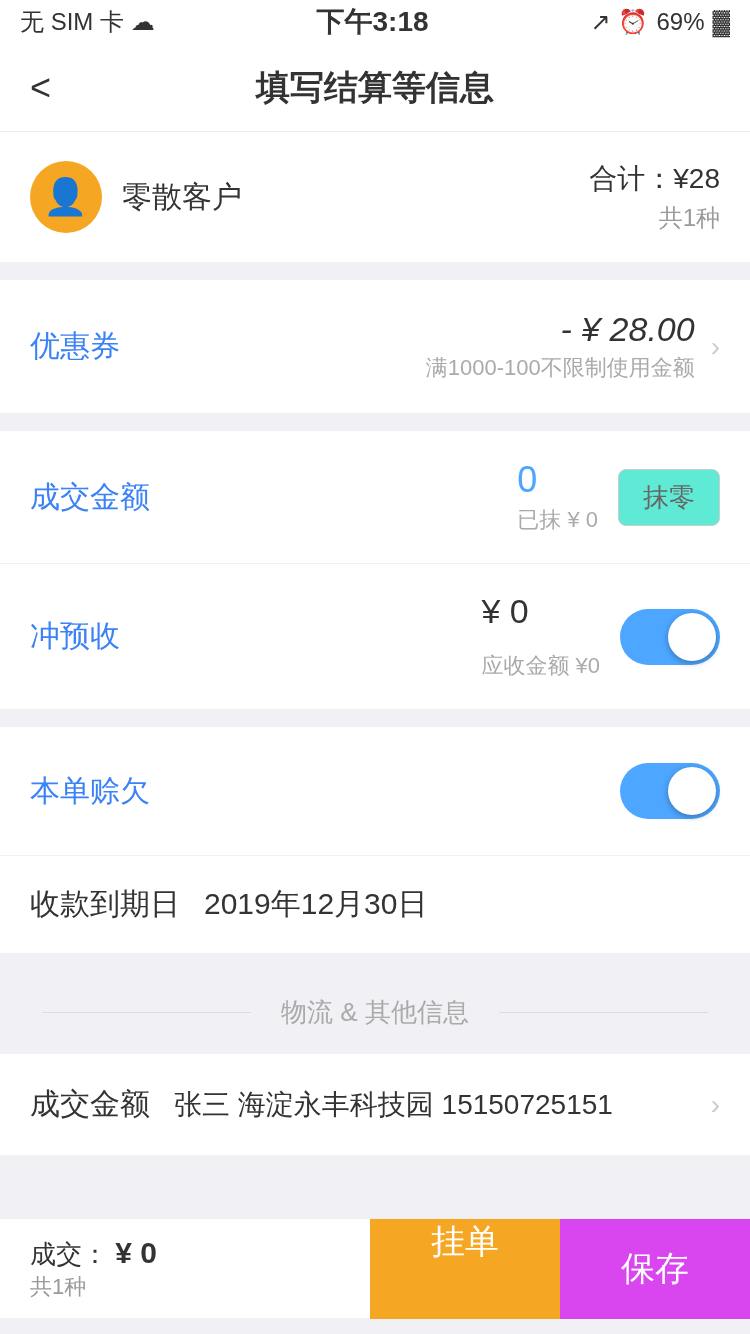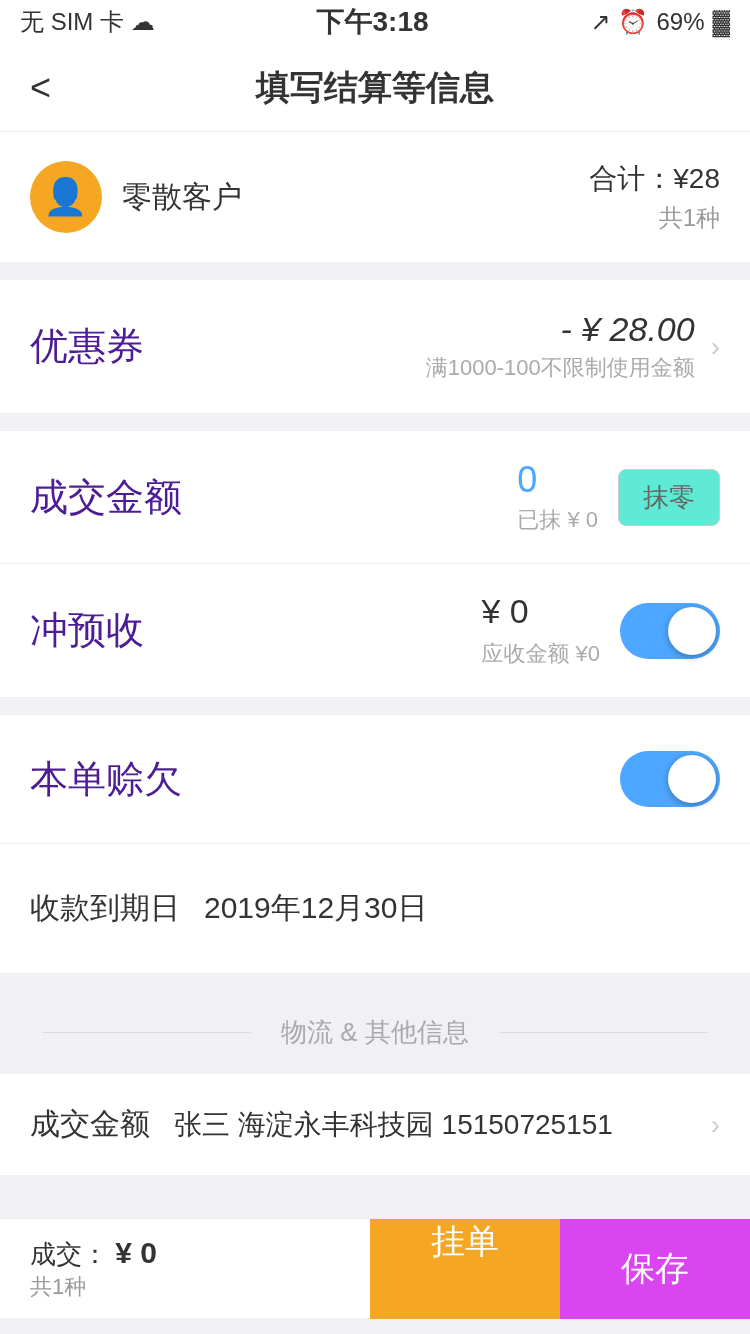--- a/index.html
+++ b/index.html
@@ -108,22 +108,22 @@
     .row-item {
       background: #fff;
       padding: 30px 30px;
       display: flex;
       align-items: center;
       justify-content: space-between;
       border-top: 1px solid #f0f0f0;
     }
     .row-item:first-child { border-top: none; }
     .row-label {
-      font-size: 38px;
-      color: #4c1d95;
+      font-size: 30px;
+      color: #3b82f6;
     }
     .row-right {
       display: flex;
       align-items: center;
       gap: 16px;
       text-align: right;
     }
     .row-value-discount {
       text-align: right;
     }
@@ -183,21 +183,21 @@
     }
 
     
     .prepay-value {
       font-size: 34px;
       color: #333;
     }
     .prepay-sub {
       font-size: 22px;
       color: #aaa;
-      margin-top: 8px;
+      margin-top: 20px;
       text-align: right;
     }
 
     
     .toggle {
       width: 100px;
       height: 56px;
       border-radius: 28px;
       background: #4da6ff;
       position: relative;
@@ -222,21 +222,21 @@
     }
     .debt-row {
       padding: 36px 30px;
       display: flex;
       align-items: center;
       justify-content: space-between;
     }
 
     
     .due-date-row {
-      padding: 44px 30px;
+      padding: 28px 30px;
       background: #fff;
       border-top: 1px solid #f0f0f0;
       display: flex;
       align-items: center;
       gap: 24px;
     }
     .due-label {
       font-size: 30px;
       color: #333;
     }

